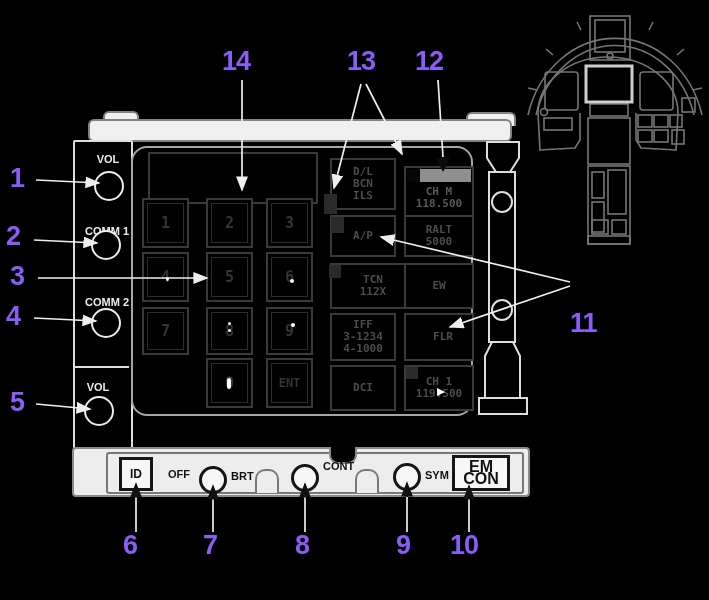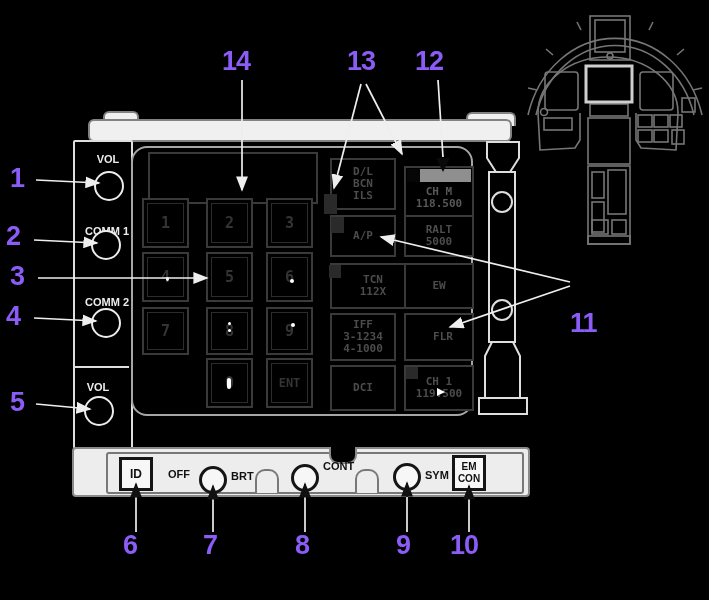--- a/index.html
+++ b/index.html
@@ -190,21 +190,21 @@
   <div class="bbtn" style="left:119px;top:457px;width:34px;height:34px;font-size:12px;">
     <span>ID</span>
   </div>
   <div class="blabel" style="left:168px;top:468px;">OFF</div>
   <div class="bknob" style="left:199px;top:466px;"></div>
   <div class="blabel" style="left:231px;top:470px;">BRT</div>
   <div class="bknob" style="left:291px;top:464px;"></div>
   <div class="blabel" style="left:323px;top:460px;">CONT</div>
   <div class="bknob" style="left:393px;top:463px;"></div>
   <div class="blabel" style="left:425px;top:469px;">SYM</div>
-  <div class="bbtn" style="left:452px;top:455px;width:34px;height:36px;font-size:10px;line-height:12px;">
+  <div class="bbtn" style="left:452px;top:455px;width:58px;height:36px;font-size:16px;line-height:12px;">
     <span>EM</span>
     <span>CON</span>
   </div>
 
   <svg width="709" height="600" viewBox="0 0 709 600" style="left:0;top:0;">
     <g stroke="#dedede" stroke-width="2" fill="none">
       <polygon points="487,142 519,142 519,158 510,172 496,172 487,158"></polygon>
       <rect x="489" y="172" width="26" height="170"></rect>
       <circle cx="502" cy="202" r="10"></circle>
       <circle cx="502" cy="310" r="10"></circle>

